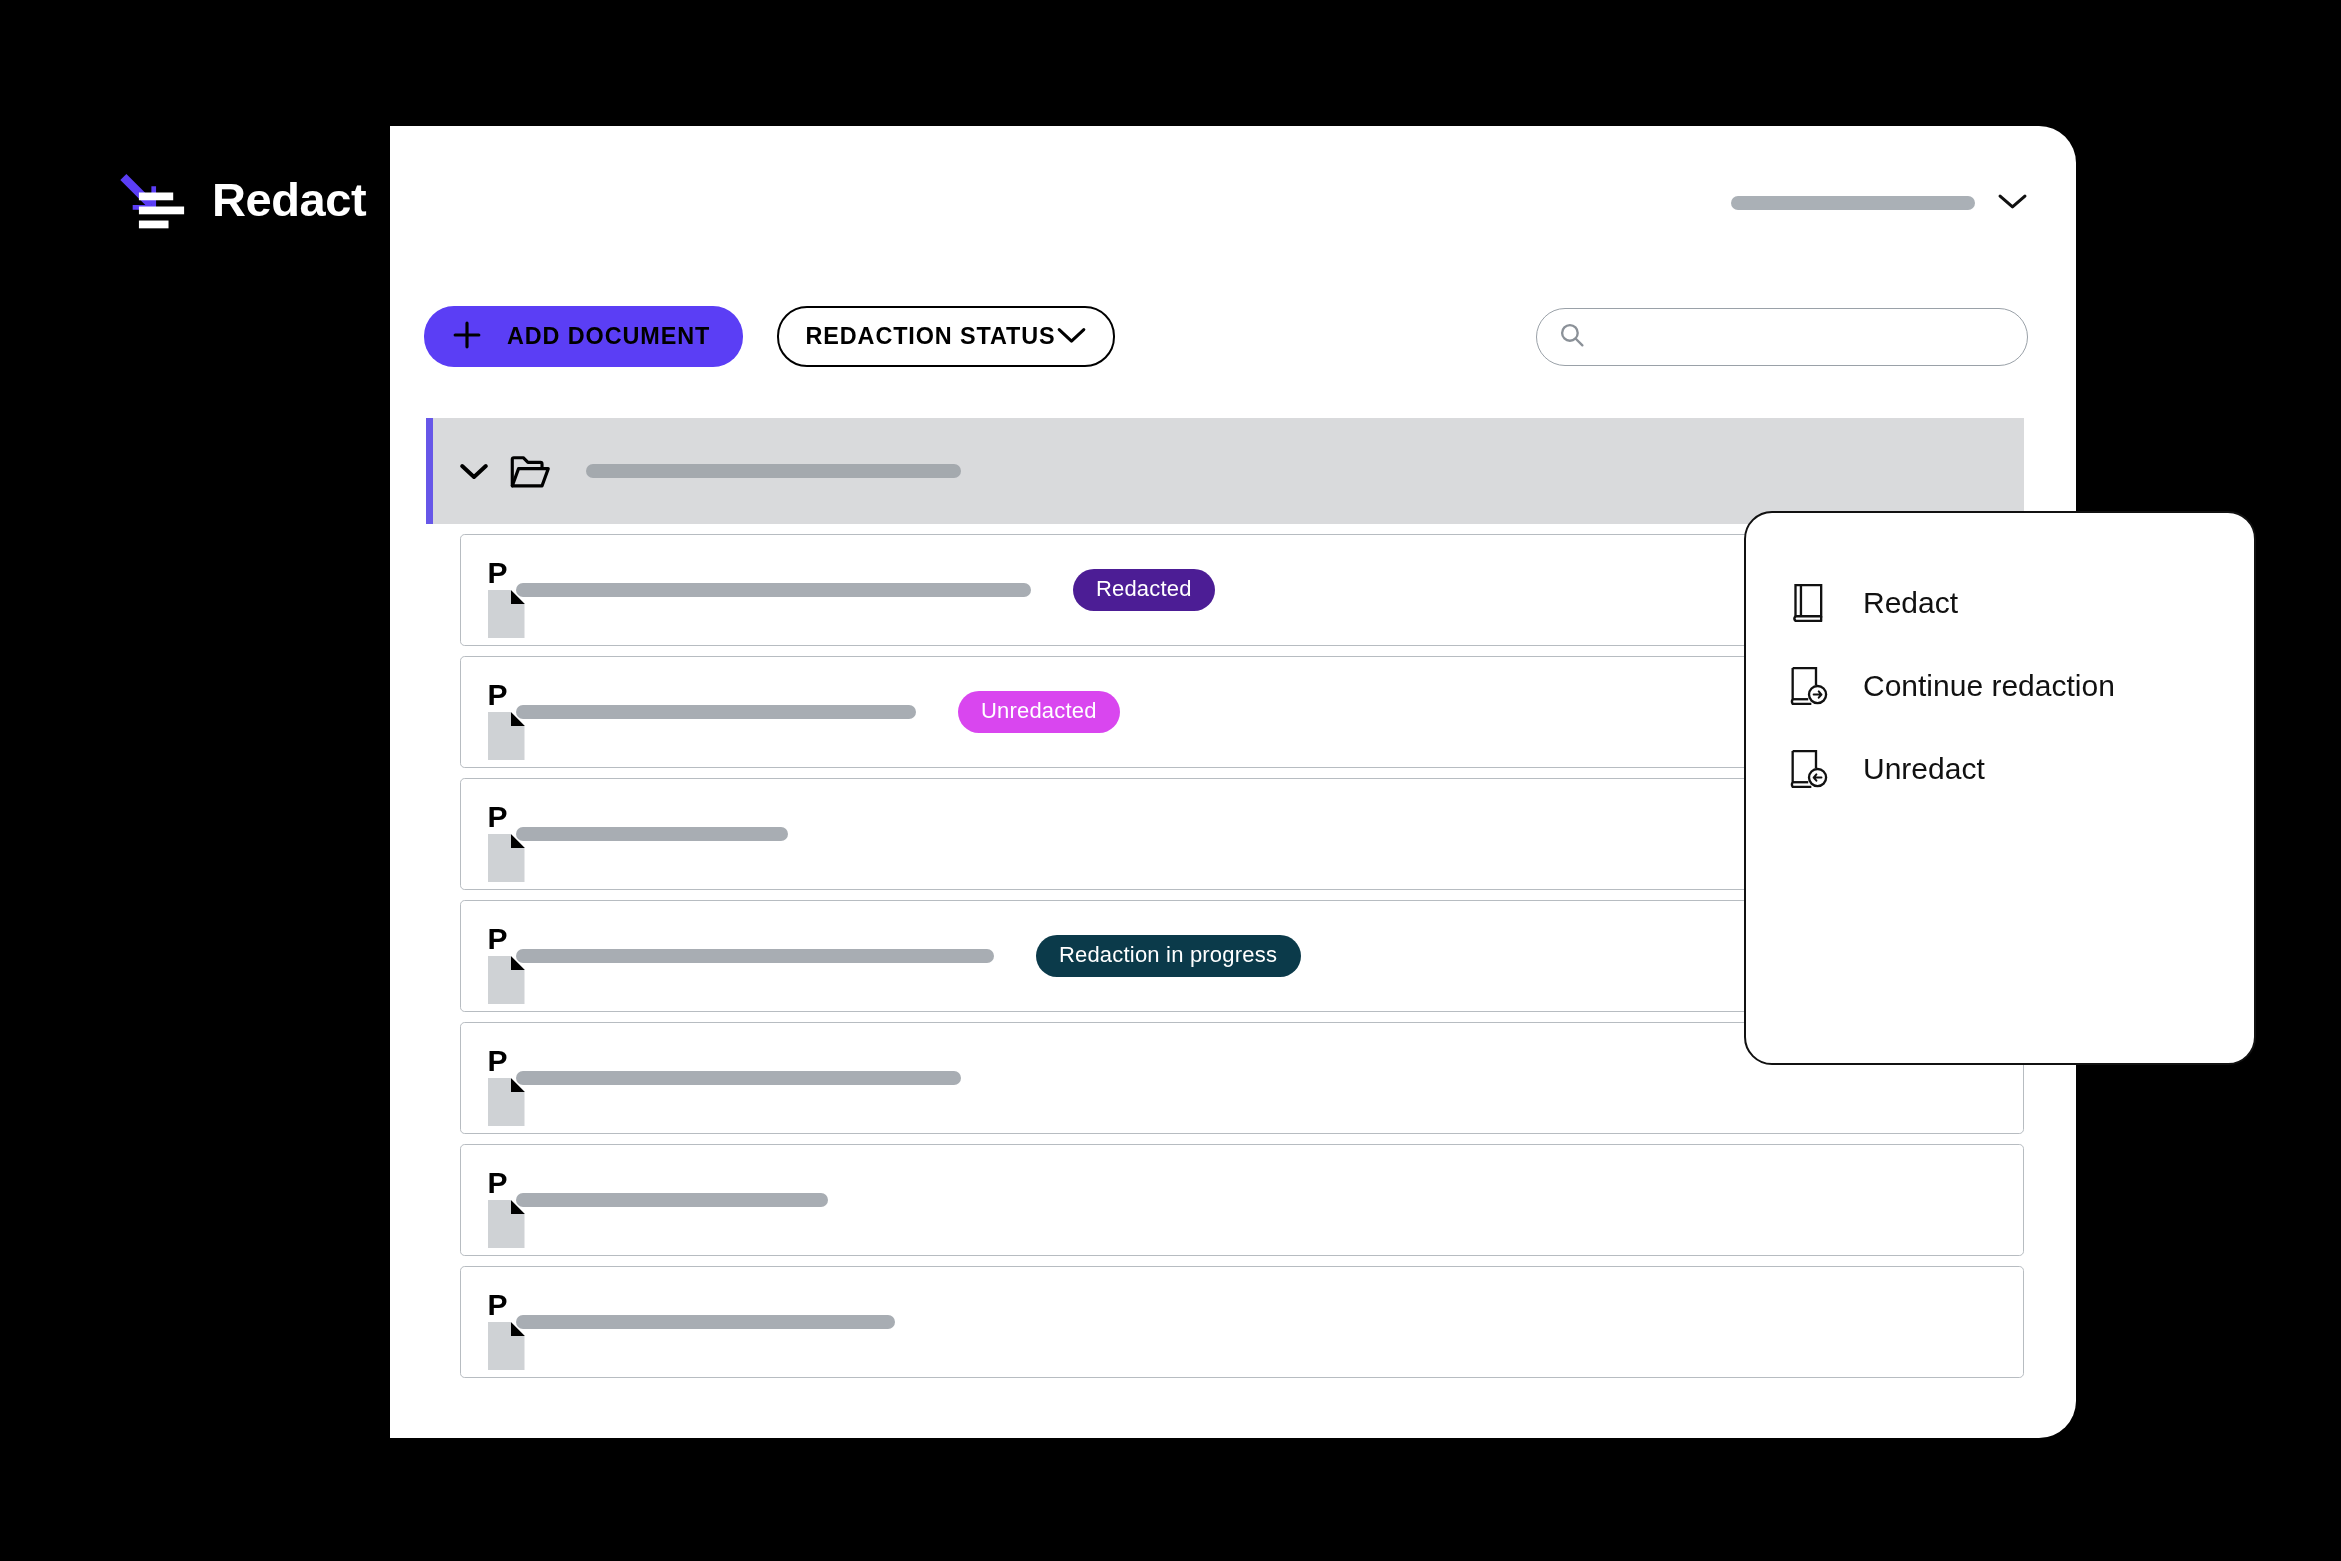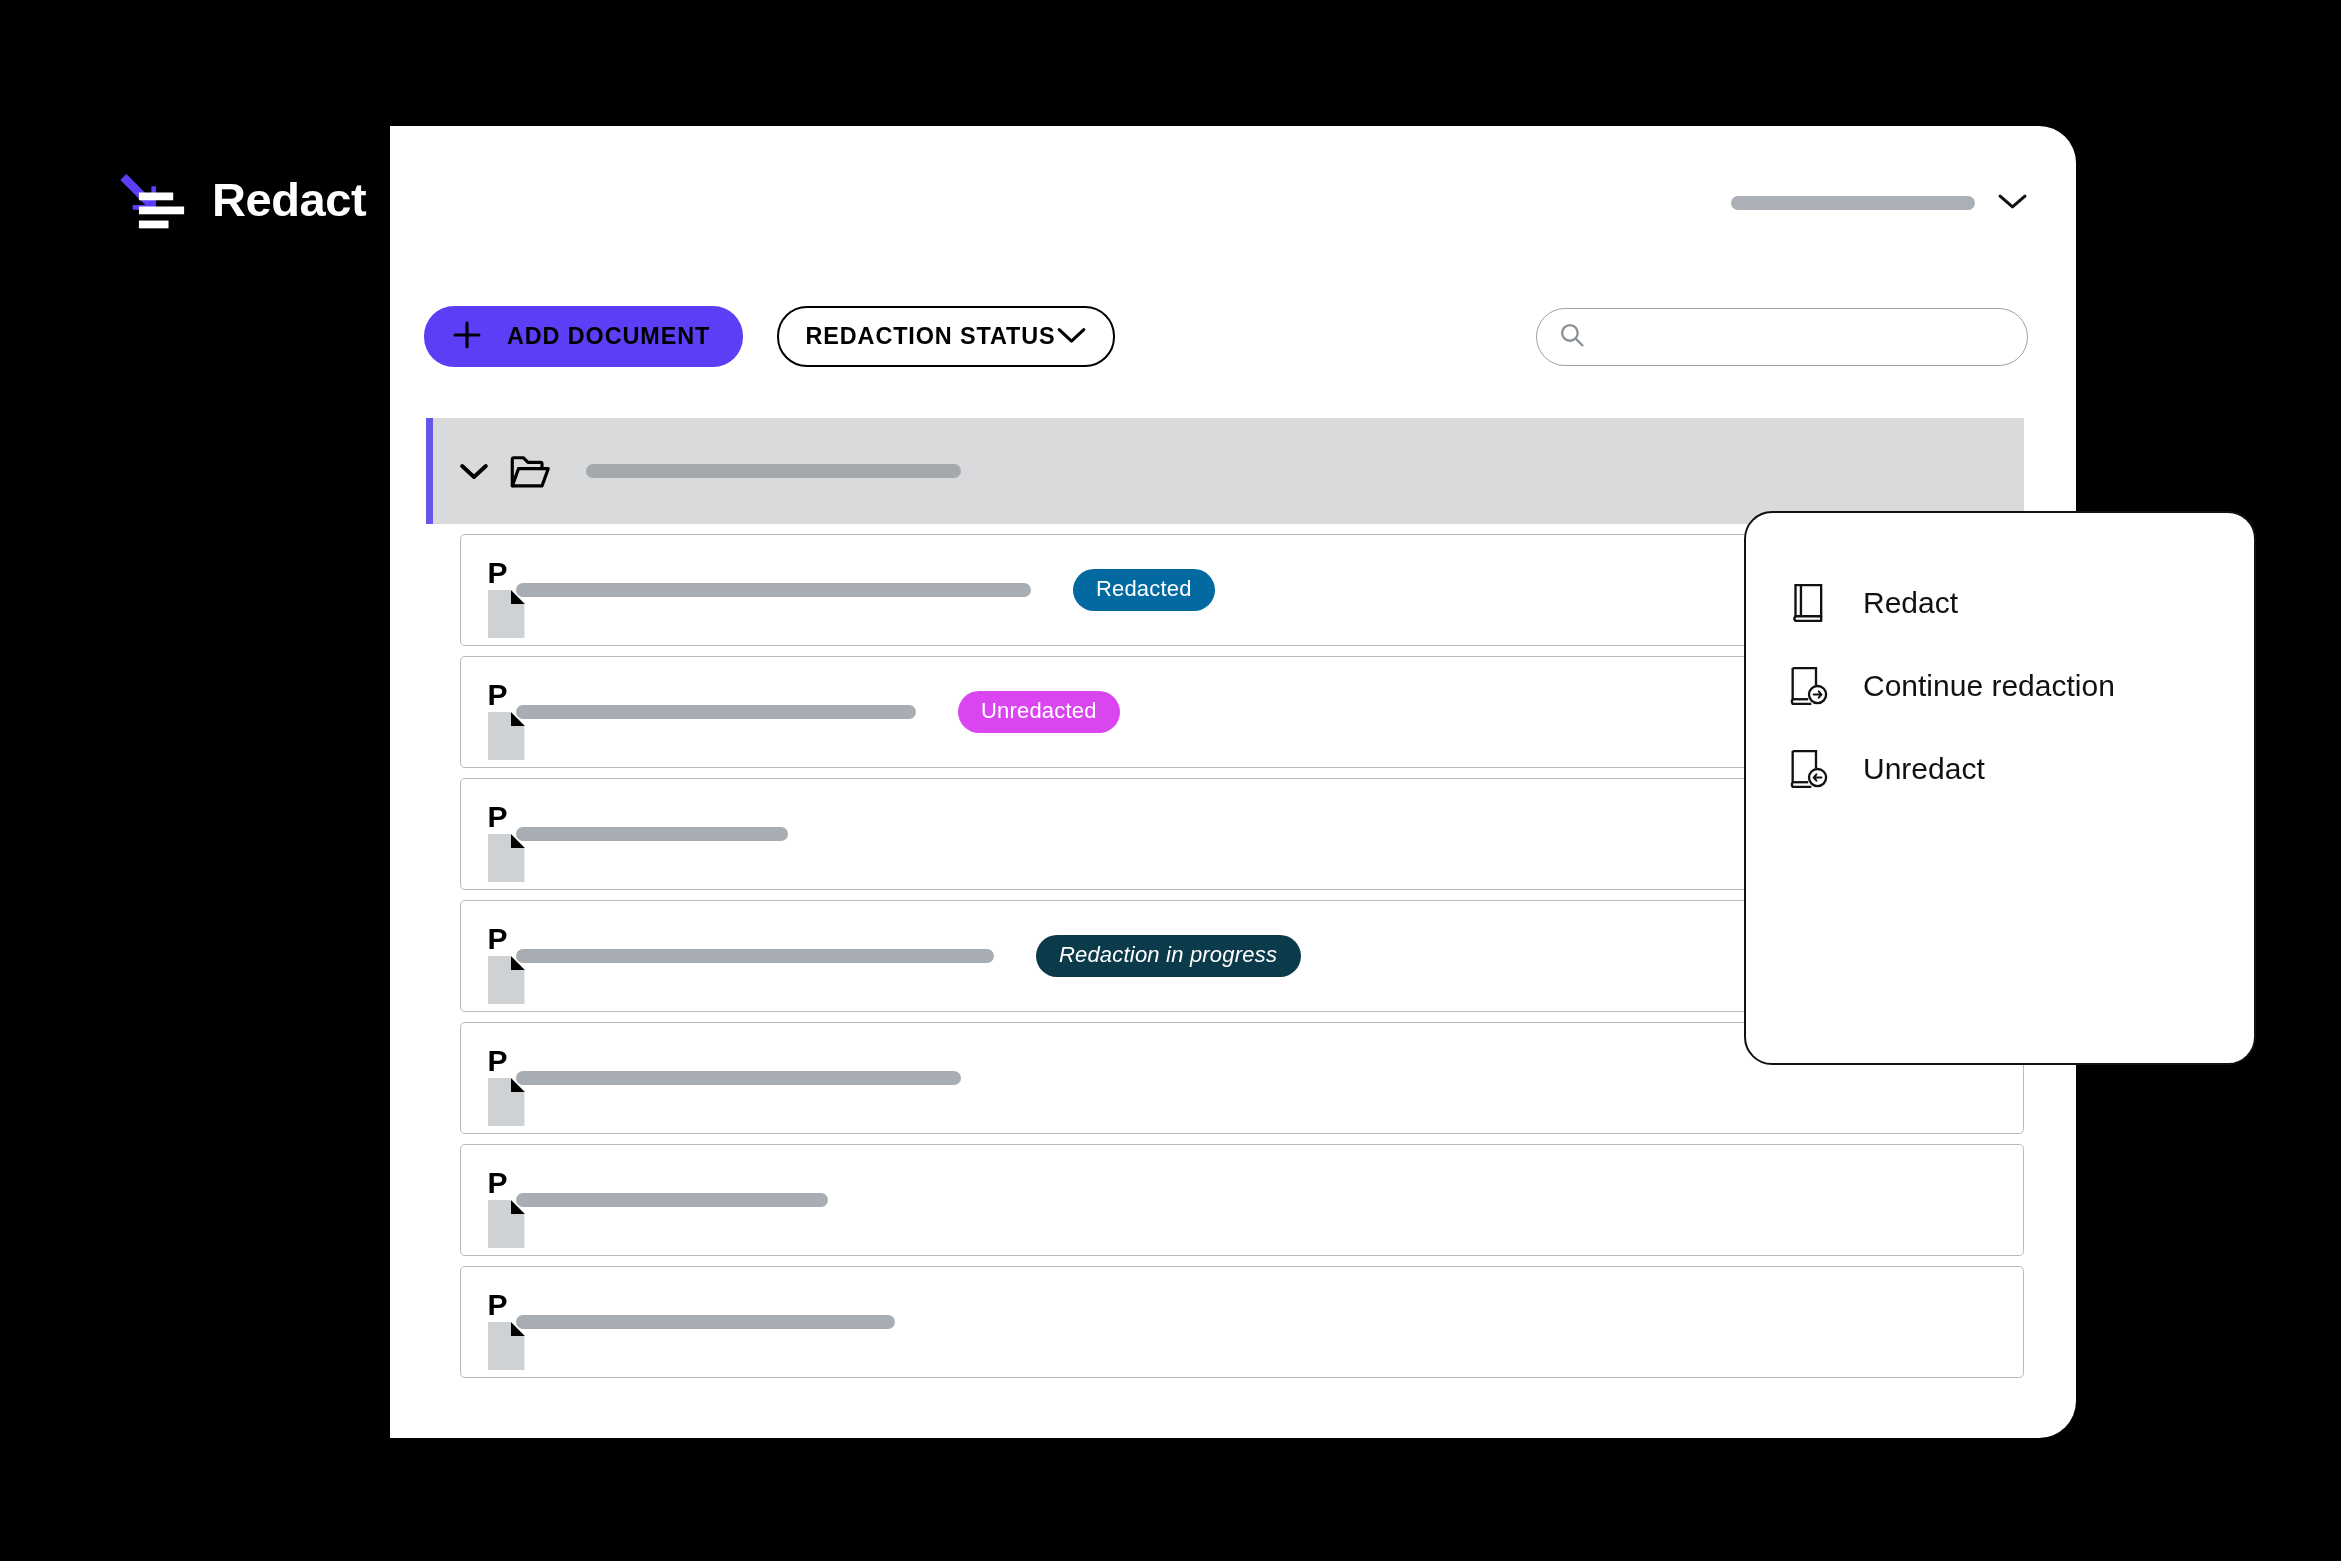--- a/index.html
+++ b/index.html
@@ -92,23 +92,23 @@
   }
   .doc-row .fileico{margin-left:26.5px;}
   .doc-row .ghost{
     margin-left:28px;height:13.3px;border-radius:7px;background:#a8adb3;
   }
   .badge{
     margin-left:42px;border-radius:23.4px;color:#ffffff;
     font-size:22px;font-weight:500;letter-spacing:0.2px;
     padding:9.4px 23.4px 11px;white-space:nowrap;line-height:1;
   }
-  .badge.redacted{background:#0369a1;}
+  .badge.redacted{background:#4c1d95;}
   .badge.unredacted{background:#d946ef;}
-  .badge.inprogress{background:#0B3A4A;font-style:italic;}
+  .badge.inprogress{background:#0B3A4A;}
 
   
   .pdficon{position:relative;width:37px;height:48px;}
   .pdficon .body{
     position:absolute;left:0;top:0;width:37px;height:48px;background:#cfd2d5;
     clip-path:polygon(0 0, 23.4px 0, 37px 14px, 37px 48px, 0 48px);
   }
   .pdficon .fold{
     position:absolute;left:23.4px;top:0;width:14px;height:14px;background:#000000;
     clip-path:polygon(0 0, 14px 14px, 0 14px);

